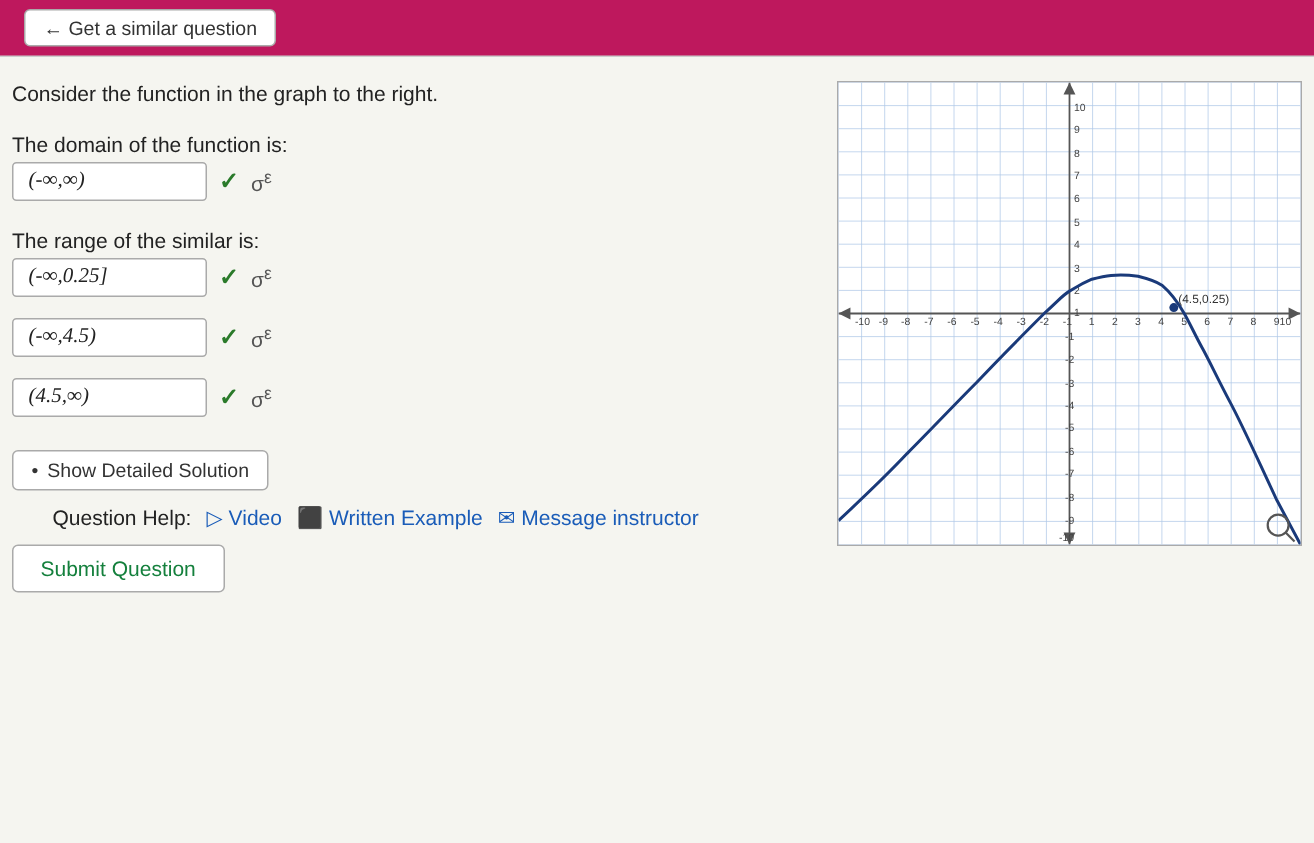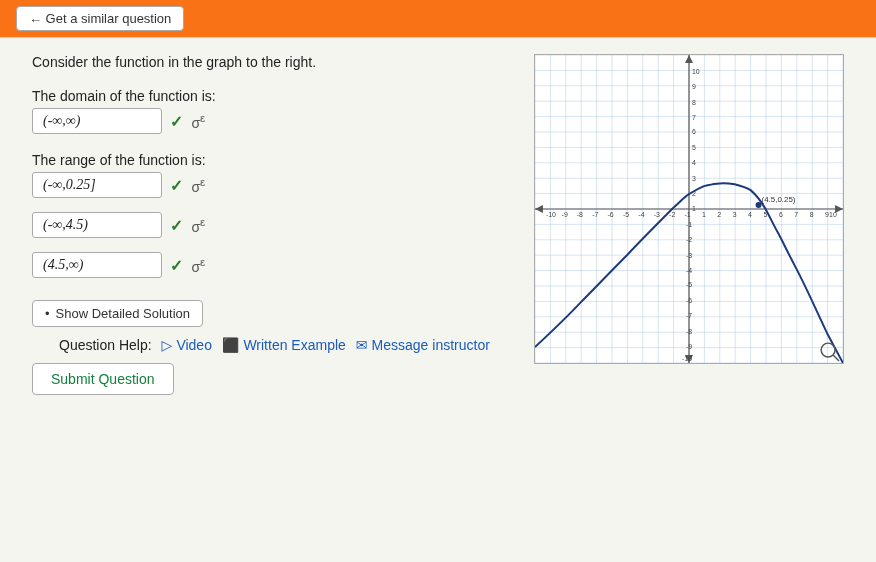--- a/index.html
+++ b/index.html
@@ -5,39 +5,39 @@
     * { box-sizing: border-box; margin: 0; padding: 0; }
     body {
       font-family: Arial, sans-serif;
       background: #f5f5f0;
       width: 876px;
       min-height: 562px;
       font-size: 14px;
       color: #222;
     }
     .top-bar {
-      background: #f97316;
+      background: #be185d;
       padding: 6px 16px;
       border-bottom: 1px solid #ccc;
     }
     .get-similar-btn {
       display: inline-flex;
       align-items: center;
       gap: 6px;
       background: white;
       border: 1px solid #aaa;
       border-radius: 4px;
       padding: 4px 12px;
       cursor: pointer;
       font-size: 13px;
       color: #333;
     }
     .main-content {
       display: flex;
-      padding: 16px 32px;
+      padding: 16px 8px;
       gap: 4px;
     }
     .left-panel {
       flex: 1;
       min-width: 0;
     }
     .right-panel {
       width: 310px;
       flex-shrink: 0;
     }
@@ -162,21 +162,21 @@
       <p class="answer-label">The domain of the function is:</p>
       <div class="answer-field-row">
         <div class="answer-box math-text">(-∞,∞)</div>
         <span class="check-icon">✓</span>
         <span class="sigma-icon">σ<sup>ε</sup></span>
       </div>
     </div>
 
     
     <div class="answer-row">
-      <p class="answer-label">The range of the function is:</p>
+      <p class="answer-label">The range of the similar is:</p>
       <div class="answer-field-row">
         <div class="answer-box math-text">(-∞,0.25]</div>
         <span class="check-icon">✓</span>
         <span class="sigma-icon">σ<sup>ε</sup></span>
       </div>
     </div>
 
     
     <div class="answer-row">
       <div class="answer-field-row">

